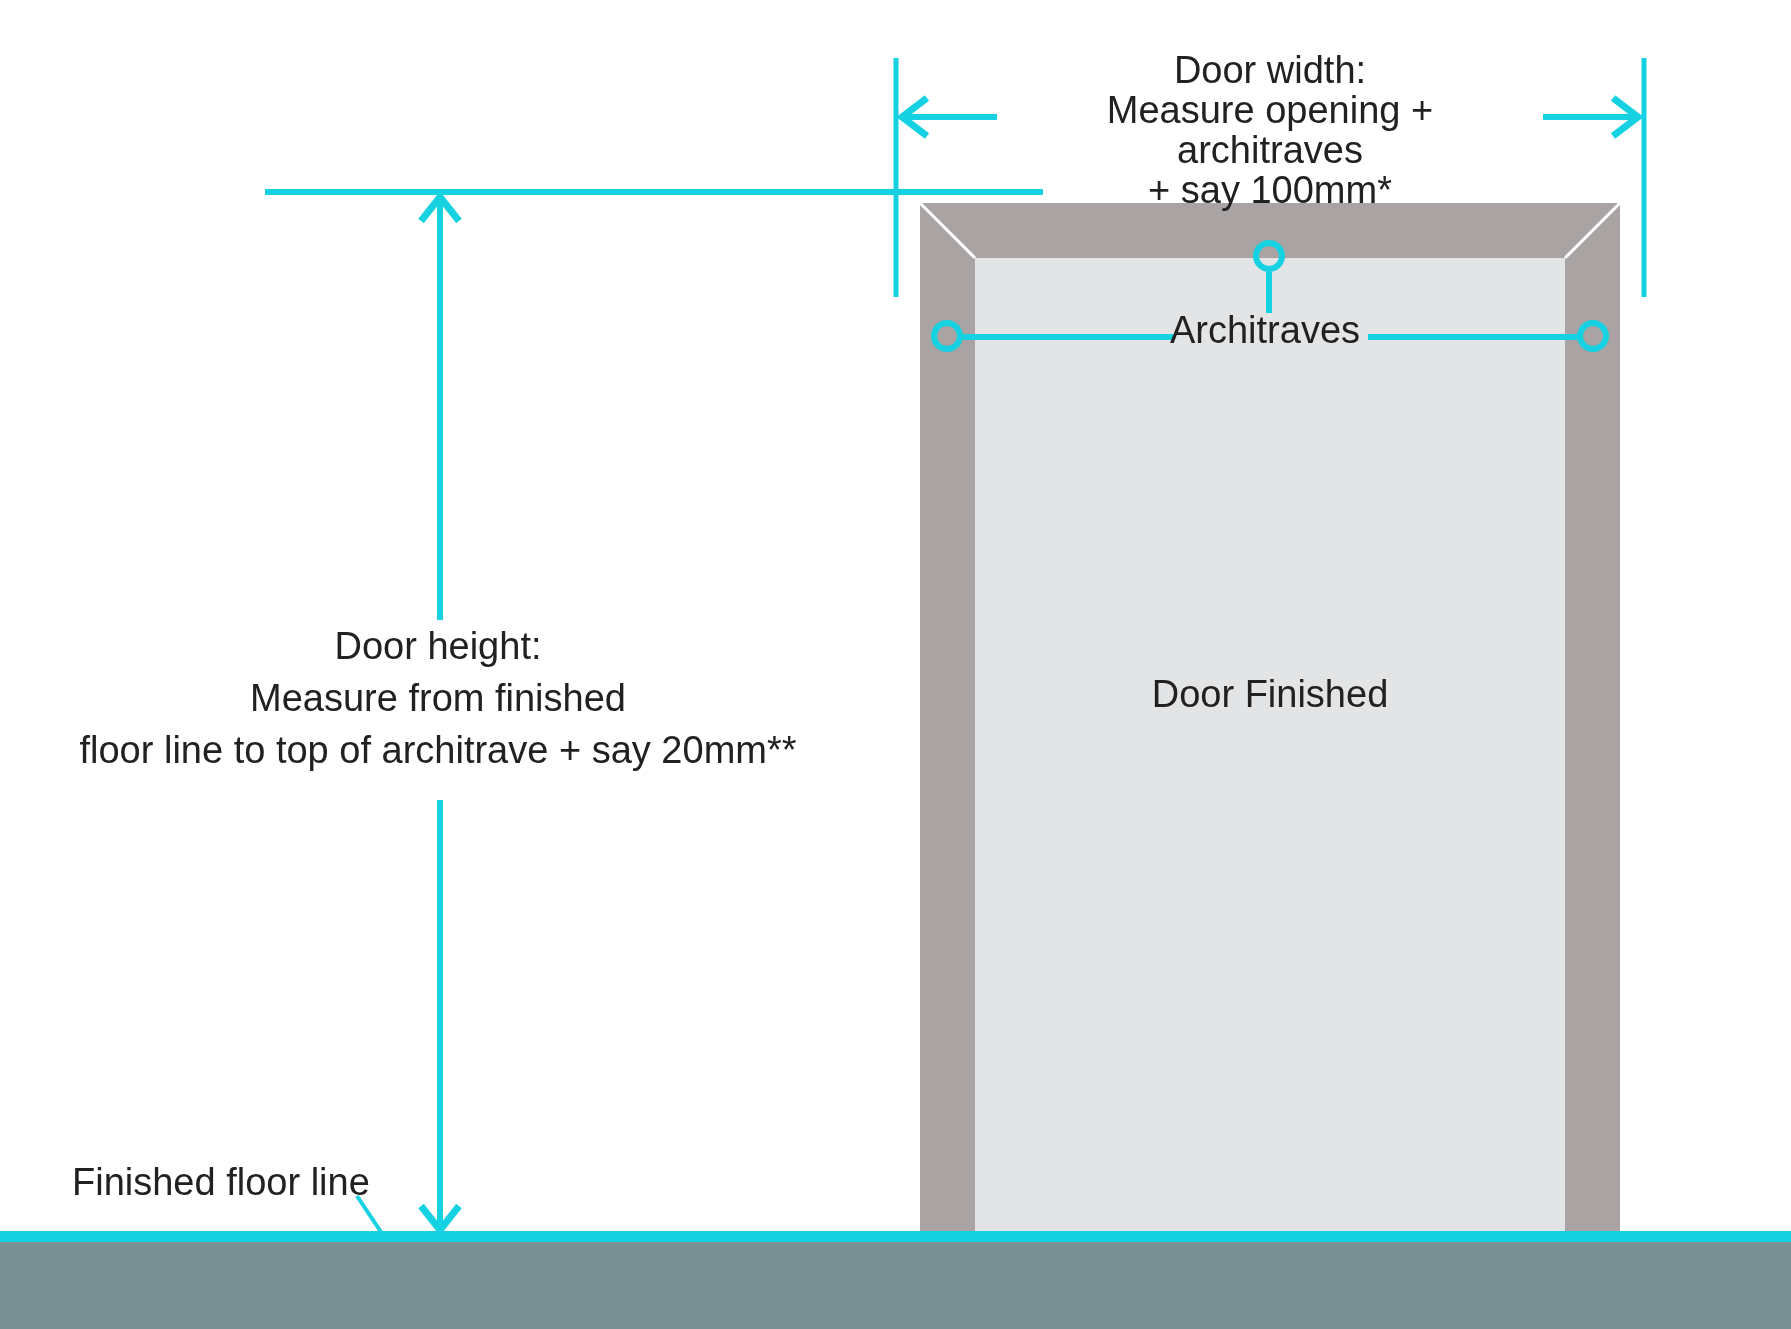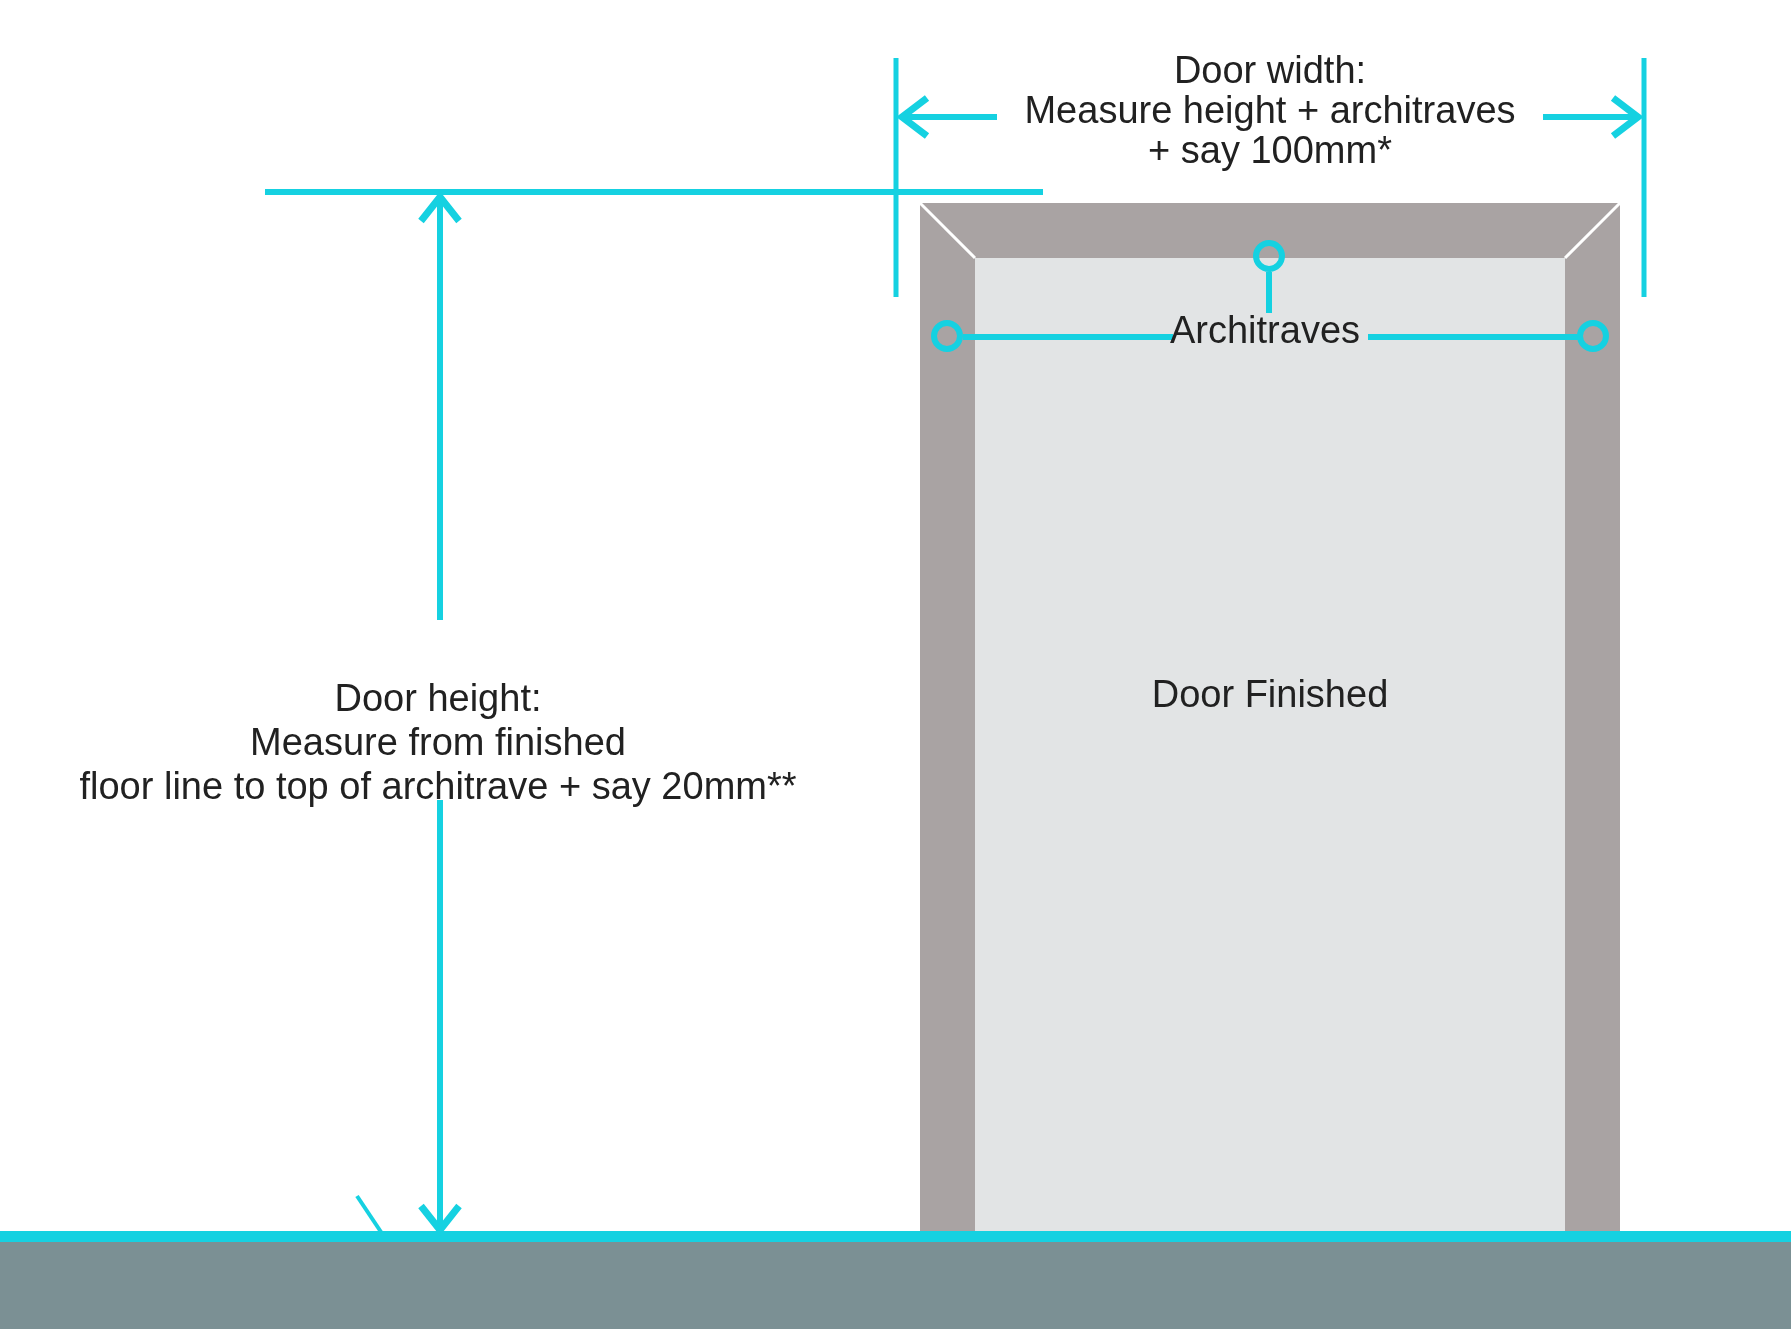--- a/index.html
+++ b/index.html
@@ -48,21 +48,21 @@
   .lbl{
     position:absolute;
     white-space:pre-line;
     text-align:center;
     font-size:38px;
     line-height:40px;
     transform:translateX(-50%);
     color:var(--text-dark);
   }
   .lbl-door-width{left:1270px;top:50px;}
-  .lbl-door-height{left:438px;top:676px;line-height:44px;}
+  .lbl-door-height{left:438px;top:620px;line-height:52px;}
   .lbl-architraves{left:1265px;top:310px;text-align:center;}
   .lbl-door-opening{left:1270px;top:674px;}
   .lbl-finished-floor{left:72px;top:1162px;transform:none;text-align:left;}
 </style>
 </head>
 <body>
 
 <div id="stage">
 
   <div class="door-frame"></div>
@@ -95,21 +95,22 @@
     <line class="cy s6" x1="1269" y1="272" x2="1269" y2="313"></line>
     <circle class="cy s6" cx="947" cy="336" r="13"></circle>
     <line class="cy s6" x1="963" y1="337" x2="1173" y2="337"></line>
     <circle class="cy s6" cx="1593" cy="336" r="13"></circle>
     <line class="cy s6" x1="1368" y1="337" x2="1578" y2="337"></line>
 
     <line class="cy s4" x1="357" y1="1196" x2="381" y2="1232"></line>
   </svg>
 
   <div class="lbl lbl-door-width">Door width:
-Measure height + architraves
+Measure opening + architraves
 + say 100mm*</div>
   <div class="lbl lbl-door-height">Door height:
 Measure from finished
 floor line to top of architrave + say 20mm**</div>
   <div class="lbl lbl-architraves">Architraves</div>
   <div class="lbl lbl-door-opening">Door Finished</div>
+  <div class="lbl lbl-finished-floor">Finished floor line</div>
 
 </div>
 
 </body></html>

